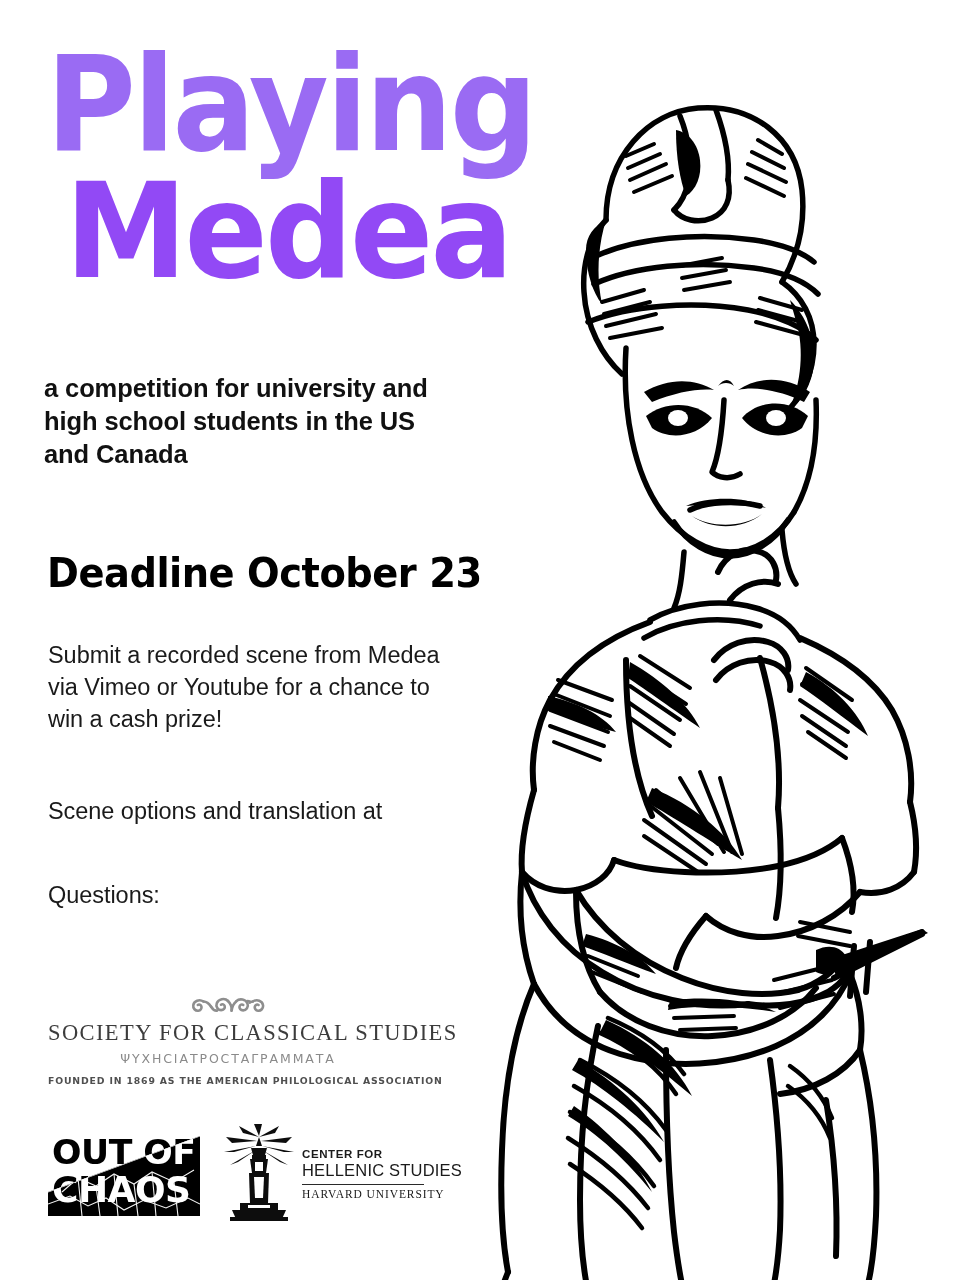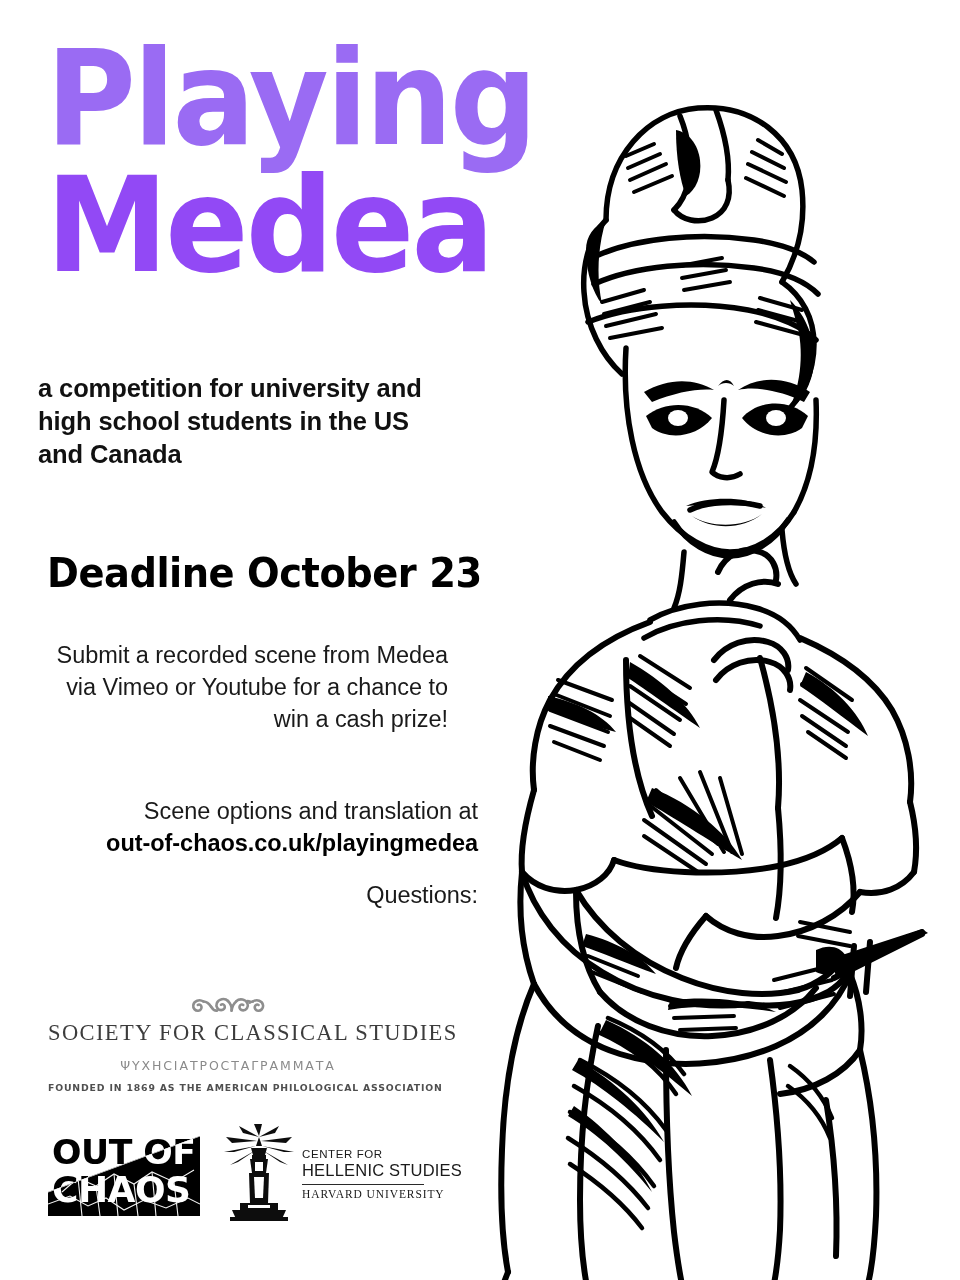--- a/index.html
+++ b/index.html
@@ -4,85 +4,84 @@
 <style>
   html,body{margin:0;padding:0;background:#ffffff;}
   body{
     width:960px;height:1280px;position:relative;overflow:hidden;
     font-family:"Liberation Sans", sans-serif;
     -webkit-font-smoothing:antialiased;
   }
   #poster{position:absolute;inset:0;background:#ffffff;}
 
   
-  .title-block{position:absolute;left:46px;top:38px;width:520px;}
+  .title-block{position:absolute;left:46px;top:44px;width:520px;text-align:center;}
   .title-line{
     font-family:"DejaVu Sans","Liberation Sans",sans-serif;
     font-weight:700;
     font-size:132px;
     line-height:0.92;
     letter-spacing:-3px;
     transform:scaleX(0.93);
     transform-origin:left center;
     white-space:nowrap;
   }
   .title-1{color:#9a6bf3;}
   .title-2{color:#9249f5;margin-top:6px;}
 
   
   .subtitle{
-    position:absolute;left:38px;top:372px;width:420px;
+    position:absolute;left:44px;top:372px;width:420px;
     font-size:25.5px;line-height:1.30;font-weight:700;color:#111111;
     letter-spacing:-0.1px;
   }
 
   
   .deadline{
     position:absolute;left:47px;top:550px;
     font-family:"DejaVu Sans","Liberation Sans",sans-serif;
     font-weight:700;font-size:40px;letter-spacing:-0.5px;color:#000;
     transform:scaleX(0.96);transform-origin:left center;white-space:nowrap;
   }
 
   
   .para{
     position:absolute;left:48px;
     font-size:23.5px;line-height:1.36;color:#1a1a1a;font-weight:400;
     letter-spacing:-0.05px;
-    text-align:right;
   }
   .p-submit{top:640px;width:400px;}
   .p-scene{top:796px;width:430px;}
   .p-quest{top:880px;width:430px;}
   .strong{font-weight:700;color:#000;}
 
   
   .scs{position:absolute;left:48px;top:992px;width:360px;text-align:center;color:#4a4a4a;}
   .scs-orn{height:26px;margin-bottom:2px;display:flex;justify-content:center;align-items:center;}
   .scs-name{
     font-family:"Liberation Serif","DejaVu Serif",serif;
     font-size:22.5px;letter-spacing:1.4px;color:#3c3c3c;white-space:nowrap;
   }
   .scs-greek{
     font-family:"DejaVu Sans","Liberation Sans",sans-serif;
-    font-size:12.5px;letter-spacing:1.9px;color:#8a8a8a;margin-top:12px;white-space:nowrap;
+    font-size:12.5px;letter-spacing:1.9px;color:#8a8a8a;margin-top:5px;white-space:nowrap;
   }
   .scs-founded{
     font-family:"DejaVu Sans","Liberation Sans",sans-serif;
     font-size:9.3px;font-weight:700;letter-spacing:0.85px;color:#4f4f4f;margin-top:9px;white-space:nowrap;
   }
 
   
   .ooc{position:absolute;left:48px;top:1126px;width:152px;height:90px;}
 
   
   .chs{position:absolute;left:218px;top:1124px;width:200px;height:100px;}
   .chs-lamp{position:absolute;left:0;top:0;width:82px;height:100px;}
   .chs-text{position:absolute;left:84px;top:24px;width:120px;color:#1a1a1a;}
-  .chs-l1{font-family:"Liberation Sans",sans-serif;font-size:11.5px;letter-spacing:0.6px;font-weight:400;}
+  .chs-l1{font-family:"Liberation Sans",sans-serif;font-size:11.5px;letter-spacing:0.6px;font-weight:700;}
   .chs-l2{font-family:"Liberation Sans",sans-serif;font-size:16.5px;letter-spacing:0.2px;font-weight:400;margin-top:1px;white-space:nowrap;}
   .chs-rule{height:1px;background:#2a2a2a;margin:4px 0 3px 0;width:122px;}
   .chs-l3{font-family:"Liberation Serif",serif;font-size:11.5px;letter-spacing:0.9px;color:#1a1a1a;white-space:nowrap;}
 
   
   .medea{position:absolute;left:430px;top:60px;width:530px;height:1220px;}
   .medea svg{display:block;width:100%;height:100%;}
 </style>
 </head>
 <body>
@@ -95,21 +94,20 @@
   </div>
 
   <div class="subtitle">a competition for university and high school students in the US and Canada</div>
 
   <div class="deadline">Deadline October 23</div>
 
   <div class="para p-submit">Submit a recorded scene from Medea via Vimeo or Youtube for a chance to win a cash prize!</div>
 
   <div class="para p-scene">
     <span>Scene options and translation at</span><br>
-    <span class="strong">out-of-chaos.co.uk/playingmedea</span>
   </div>
 
   <div class="para p-quest">
     <span>Questions:</span><br>
   </div>
 
   <div class="scs">
     <div class="scs-orn">
       <svg width="78" height="22" viewBox="0 0 78 22" aria-hidden="true">
         <g fill="none" stroke="#8e8e8e" stroke-width="2.6" stroke-linecap="round">

